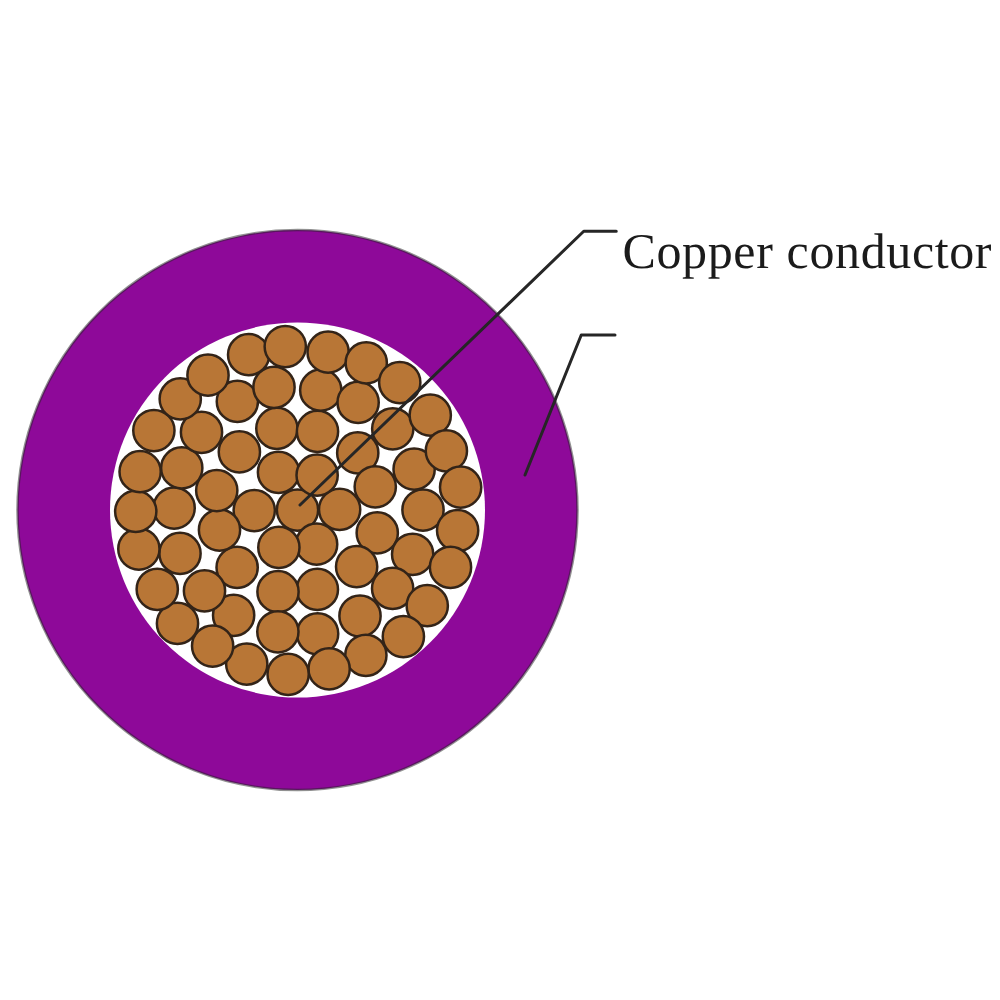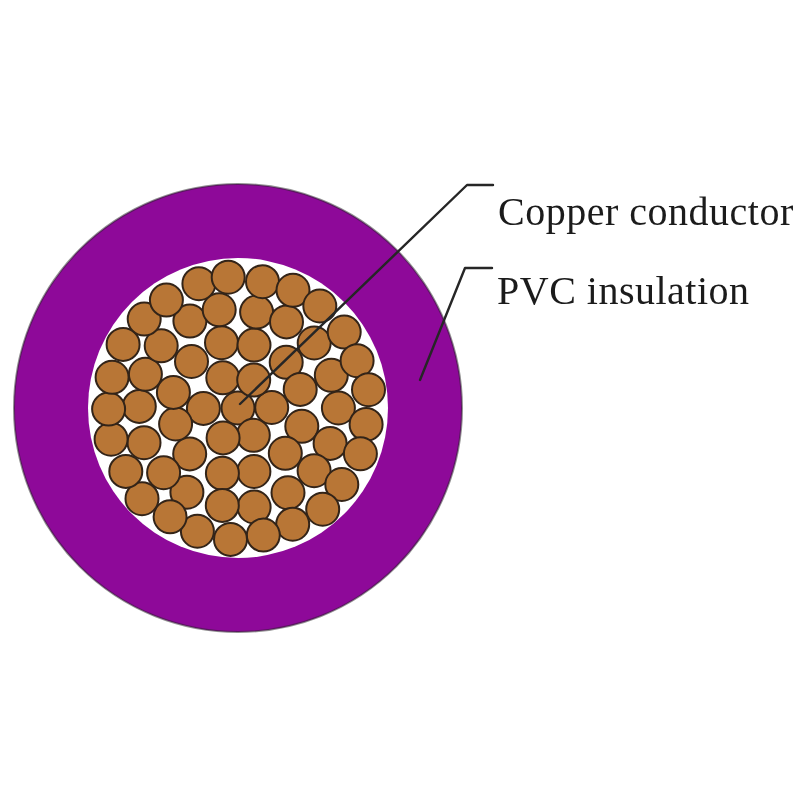--- a/index.html
+++ b/index.html
@@ -21,21 +21,20 @@
     top: 0;
   }
   .callout-label {
     position: absolute;
     font-family: "Liberation Serif", serif;
     font-size: 40px;
     color: #1b1b1b;
     line-height: 48px;
     white-space: nowrap;
     letter-spacing: 0.5px;
-    margin-top: 11px;
   }
   .label-copper {
     left: 498px;
     top: 177px;
   }
   .label-pvc {
     left: 497px;
     top: 256px;
   }
 </style>
@@ -110,15 +109,14 @@
         <circle cx="344.2" cy="332.1" r="16.5" fill="#b87636" stroke="#332418" stroke-width="2"></circle>
         <circle cx="357.1" cy="360.7" r="16.5" fill="#b87636" stroke="#332418" stroke-width="2"></circle>
         <circle cx="368.5" cy="389.7" r="16.5" fill="#b87636" stroke="#332418" stroke-width="2"></circle>
       </g>
     <polyline id="leader-copper" points="493,185 467,185 240,404" fill="none" stroke="#262626" stroke-width="2.4" stroke-linejoin="round" stroke-linecap="round"></polyline>
     <polyline id="leader-pvc" points="492,268 465,268 420,380" fill="none" stroke="#262626" stroke-width="2.4" stroke-linejoin="round" stroke-linecap="round"></polyline>
   </svg>
 
   <div class="callout-label label-copper">Copper conductor</div>
 
-  <div class="callout-label label-pvc">PVC insulation</div>
 
 </div>
 
 </body></html>

